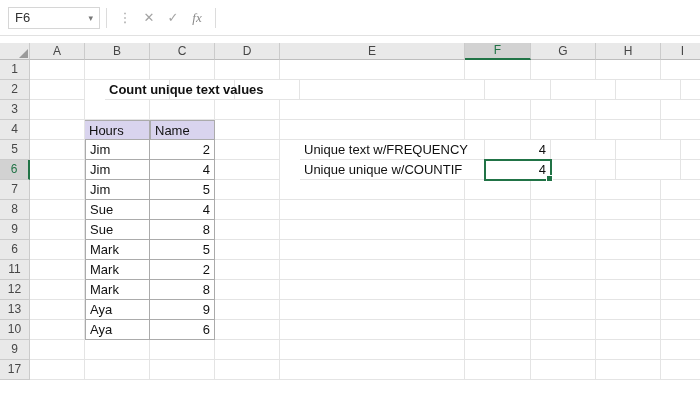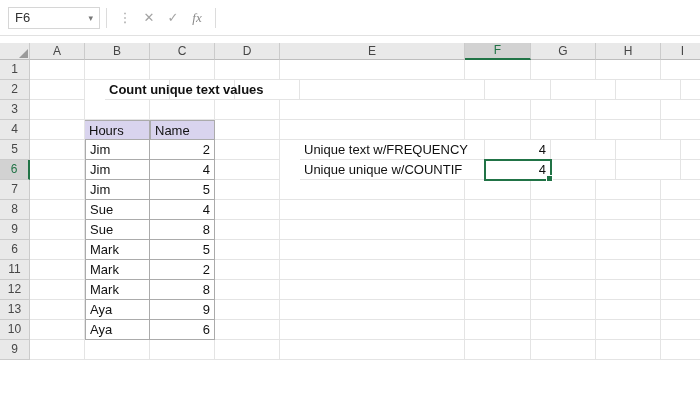--- a/index.html
+++ b/index.html
@@ -250,14 +250,26 @@
         <div class="cell" style="width: 55px;"></div>
         <div class="cell" style="width: 65px;"></div>
         <div class="cell" style="width: 65px;"></div>
         <div class="cell" style="width: 65px;"></div>
         <div class="cell" style="width: 185px;"></div>
         <div class="cell" style="width: 66px;"></div>
         <div class="cell" style="width: 65px;"></div>
         <div class="cell" style="width: 65px;"></div>
         <div class="cell" style="width: 44px;"></div>
       </div>
+      <div class="grow">
+        <div class="rhcell">17</div>
+        <div class="cell" style="width: 55px;"></div>
+        <div class="cell" style="width: 65px;"></div>
+        <div class="cell" style="width: 65px;"></div>
+        <div class="cell" style="width: 65px;"></div>
+        <div class="cell" style="width: 185px;"></div>
+        <div class="cell" style="width: 66px;"></div>
+        <div class="cell" style="width: 65px;"></div>
+        <div class="cell" style="width: 65px;"></div>
+        <div class="cell" style="width: 44px;"></div>
+      </div>
     </div>
 </div>
 
 </body></html>

